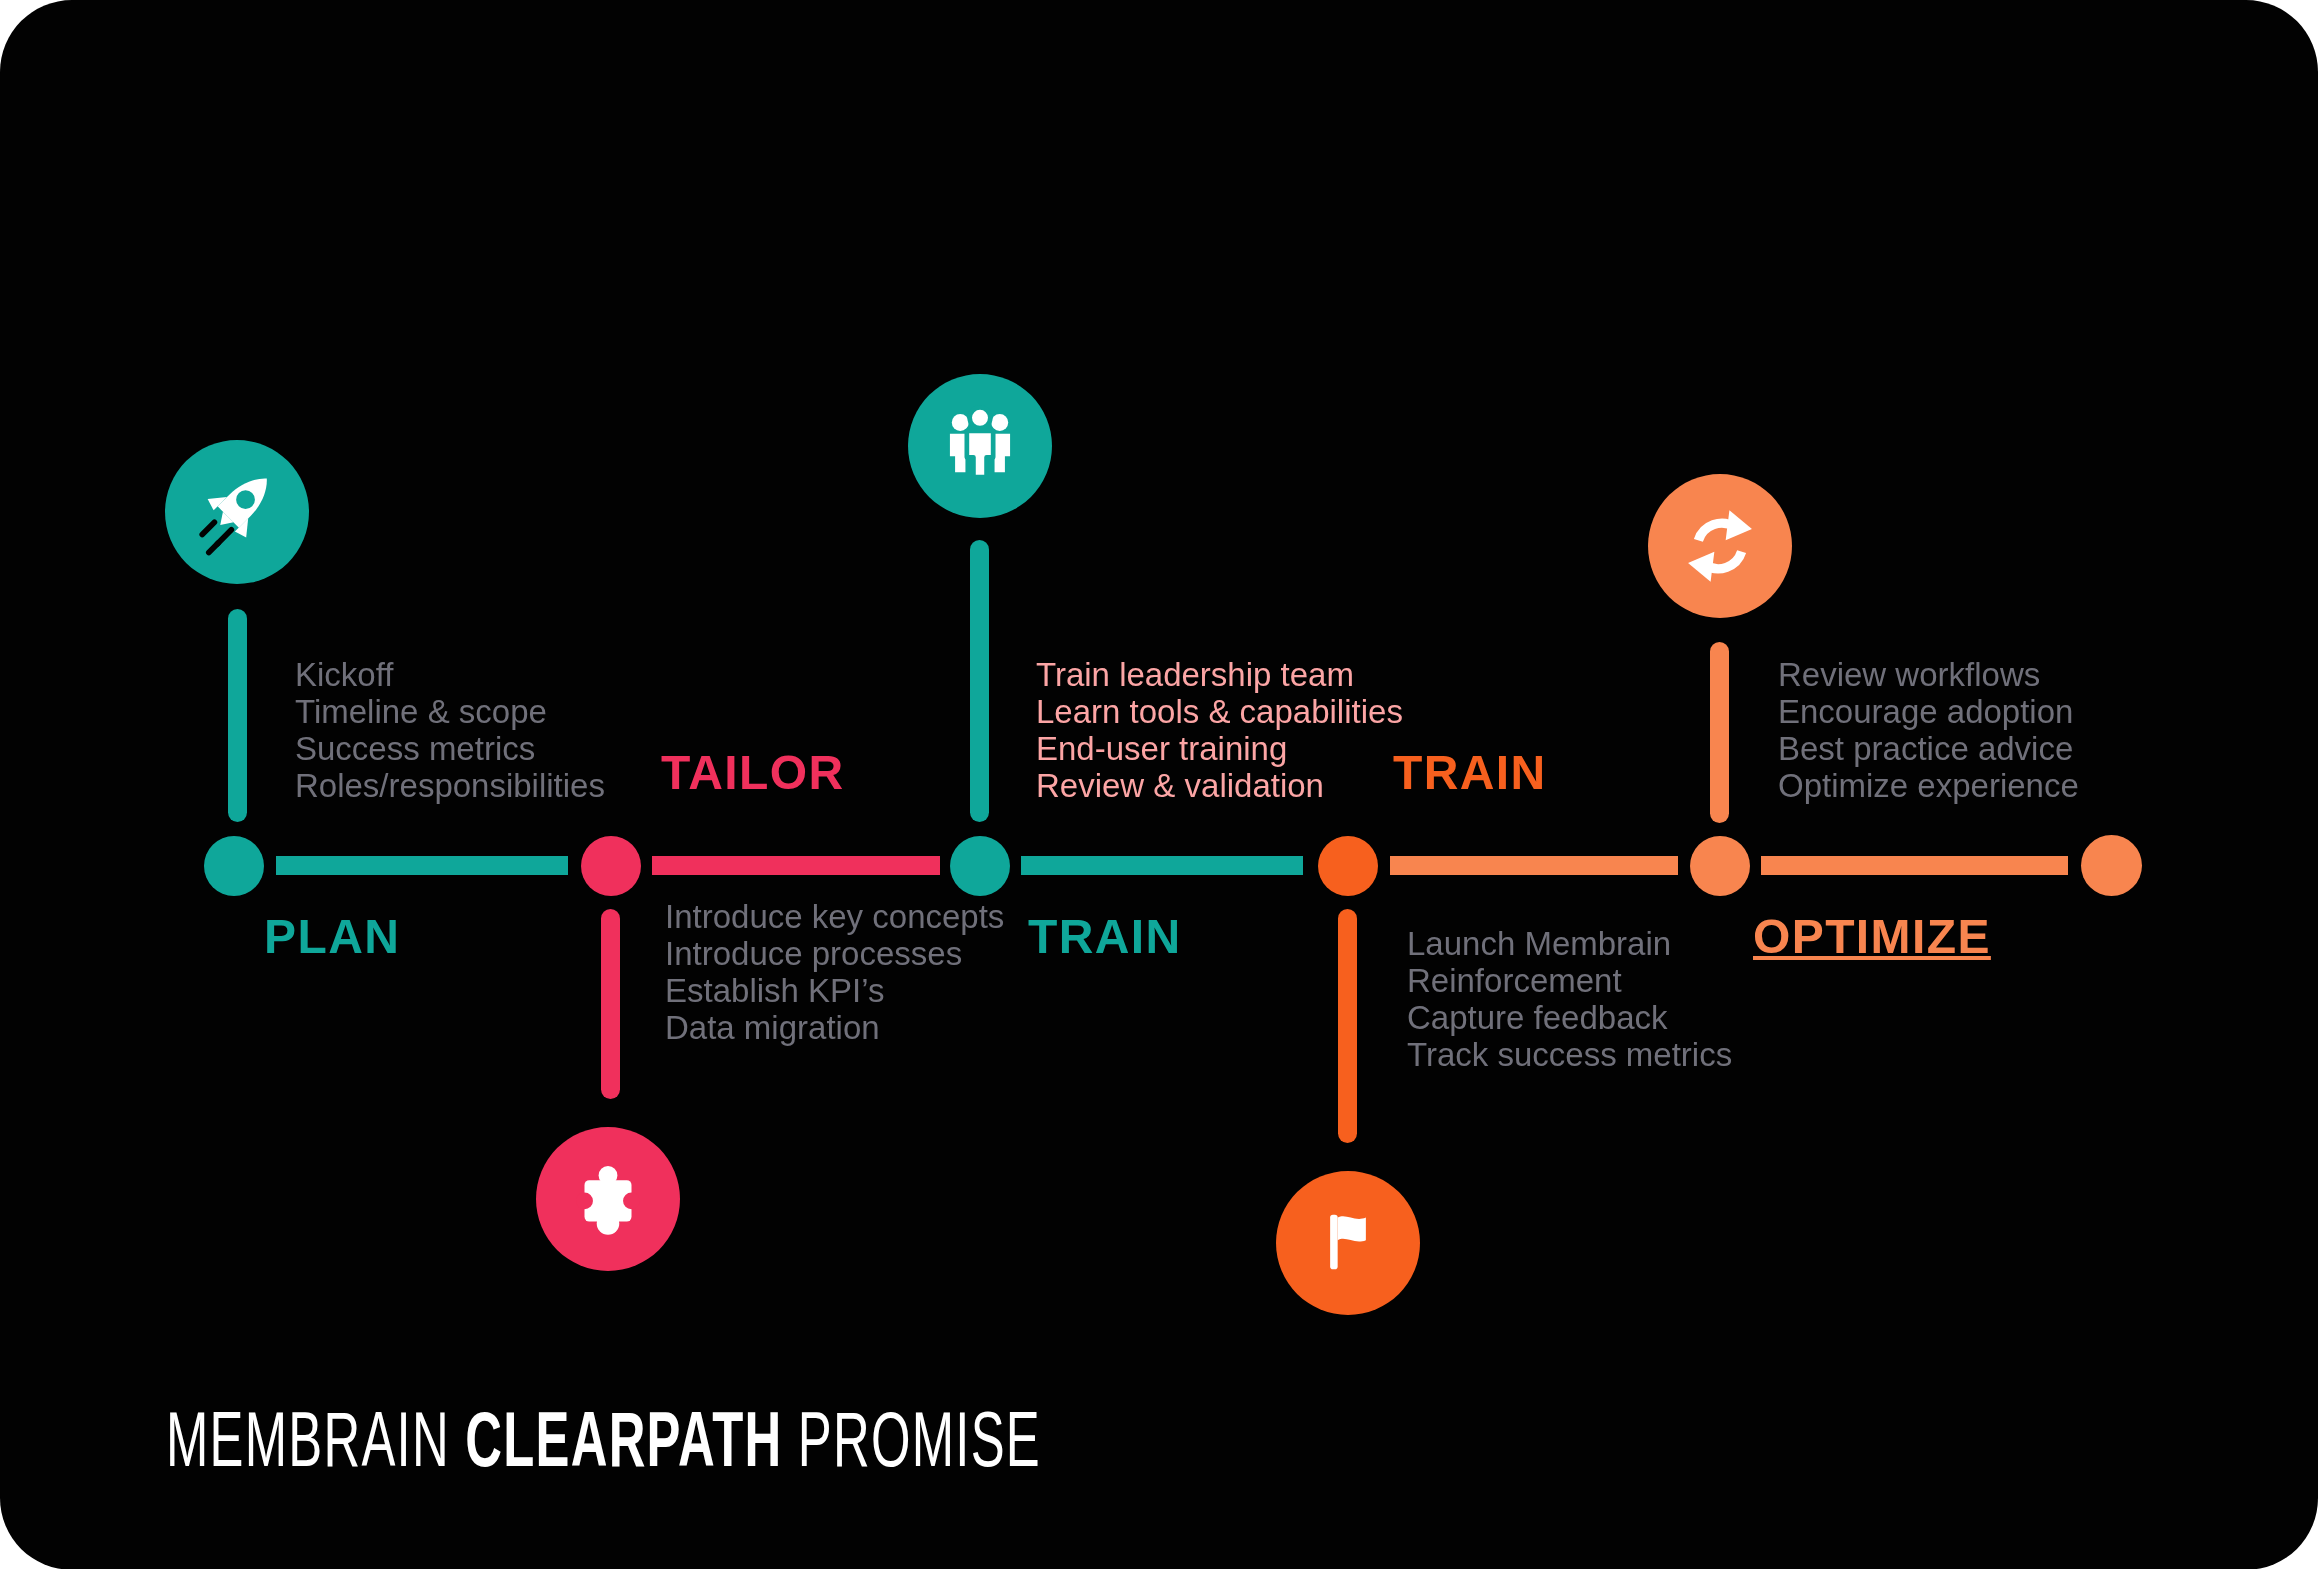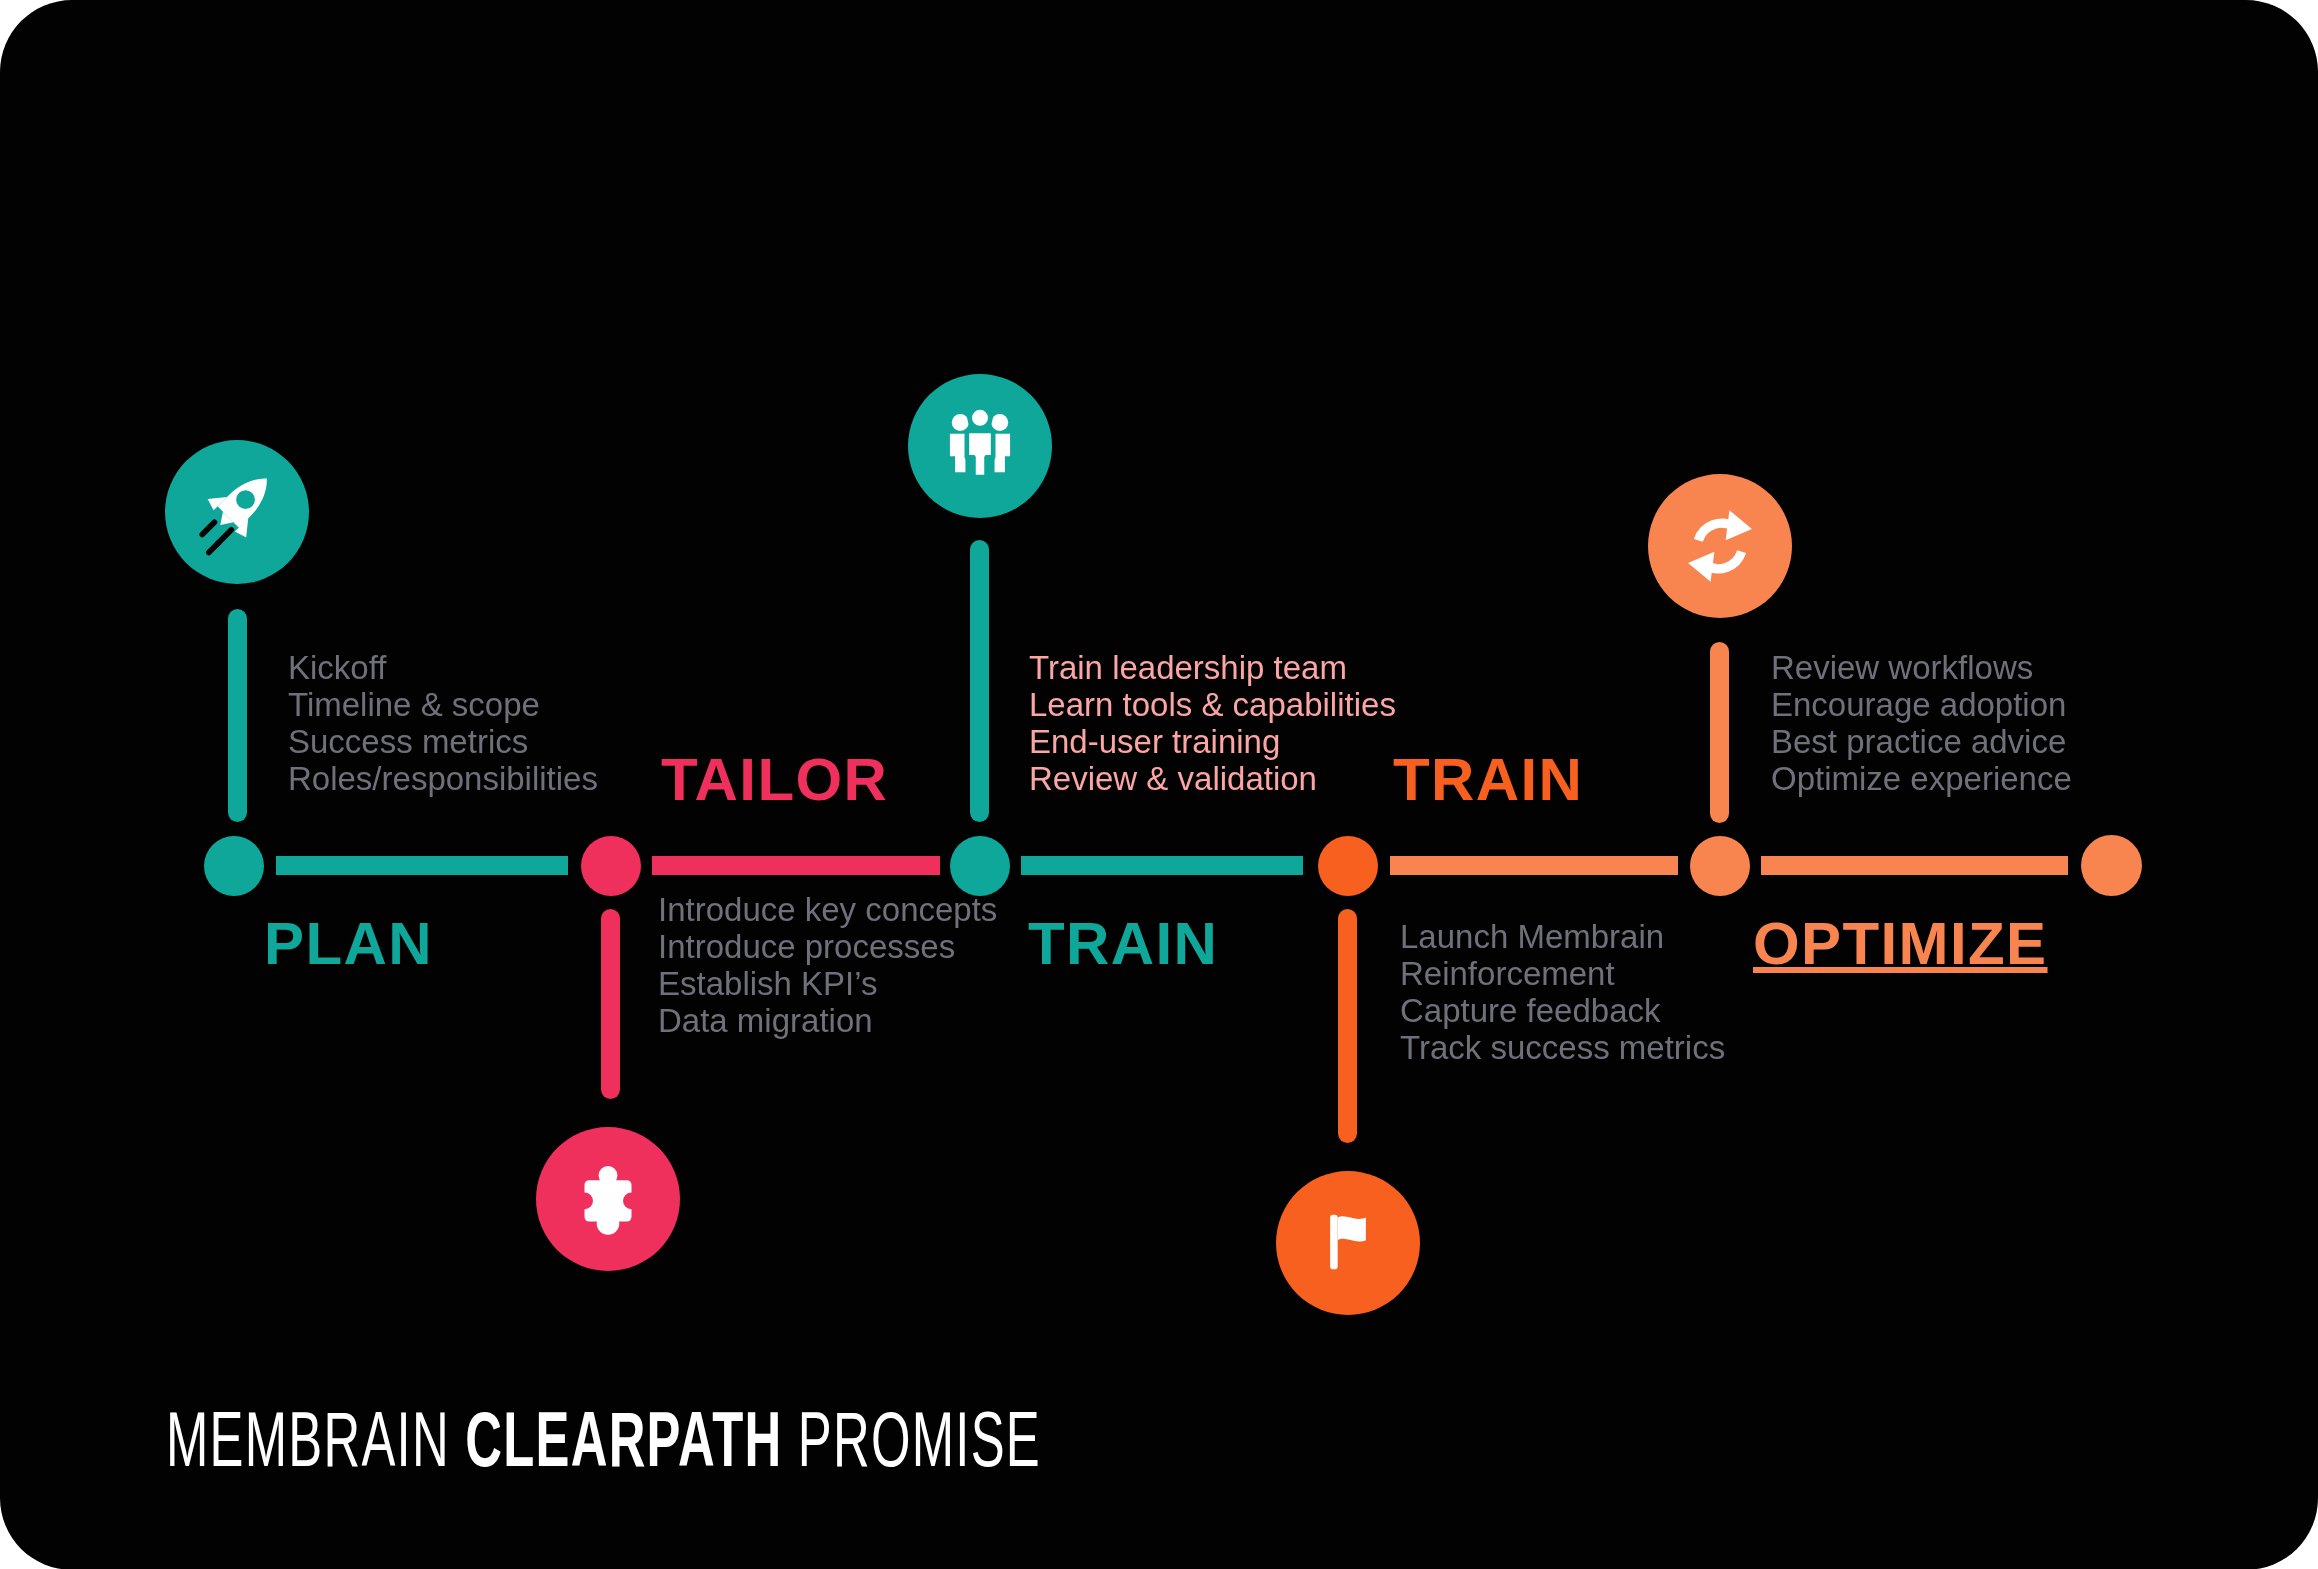--- a/index.html
+++ b/index.html
@@ -23,26 +23,26 @@
     position:absolute;width:19px;border-radius:9.6px;background:var(--c);
   }
   .icon-circle{
     position:absolute;width:144px;height:144px;border-radius:50%;
     background:var(--c);
     display:flex;align-items:center;justify-content:center;
   }
   .icon-circle svg{width:94px;height:94px;display:block;}
   .stage-label{
     position:absolute;
-    font-size:60px;font-weight:800;letter-spacing:1.4px;
+    font-size:48px;font-weight:800;letter-spacing:1.4px;
     color:var(--c);
     white-space:nowrap;
   }
   .items{
-    position:absolute;list-style:none;margin:5px;padding:0;
+    position:absolute;list-style:none;margin:12px;padding:0;
     font-size:33px;line-height:37px;color:#70707A;
     white-space:nowrap;
   }
   .footer-title{
     position:absolute;left:166px;top:1395px;
     font-size:77px;color:#ffffff;letter-spacing:1.9px;
     transform:scaleX(0.66);transform-origin:left center;
     white-space:nowrap;font-weight:300;
   }
   .footer-title .emph{font-weight:800;}

